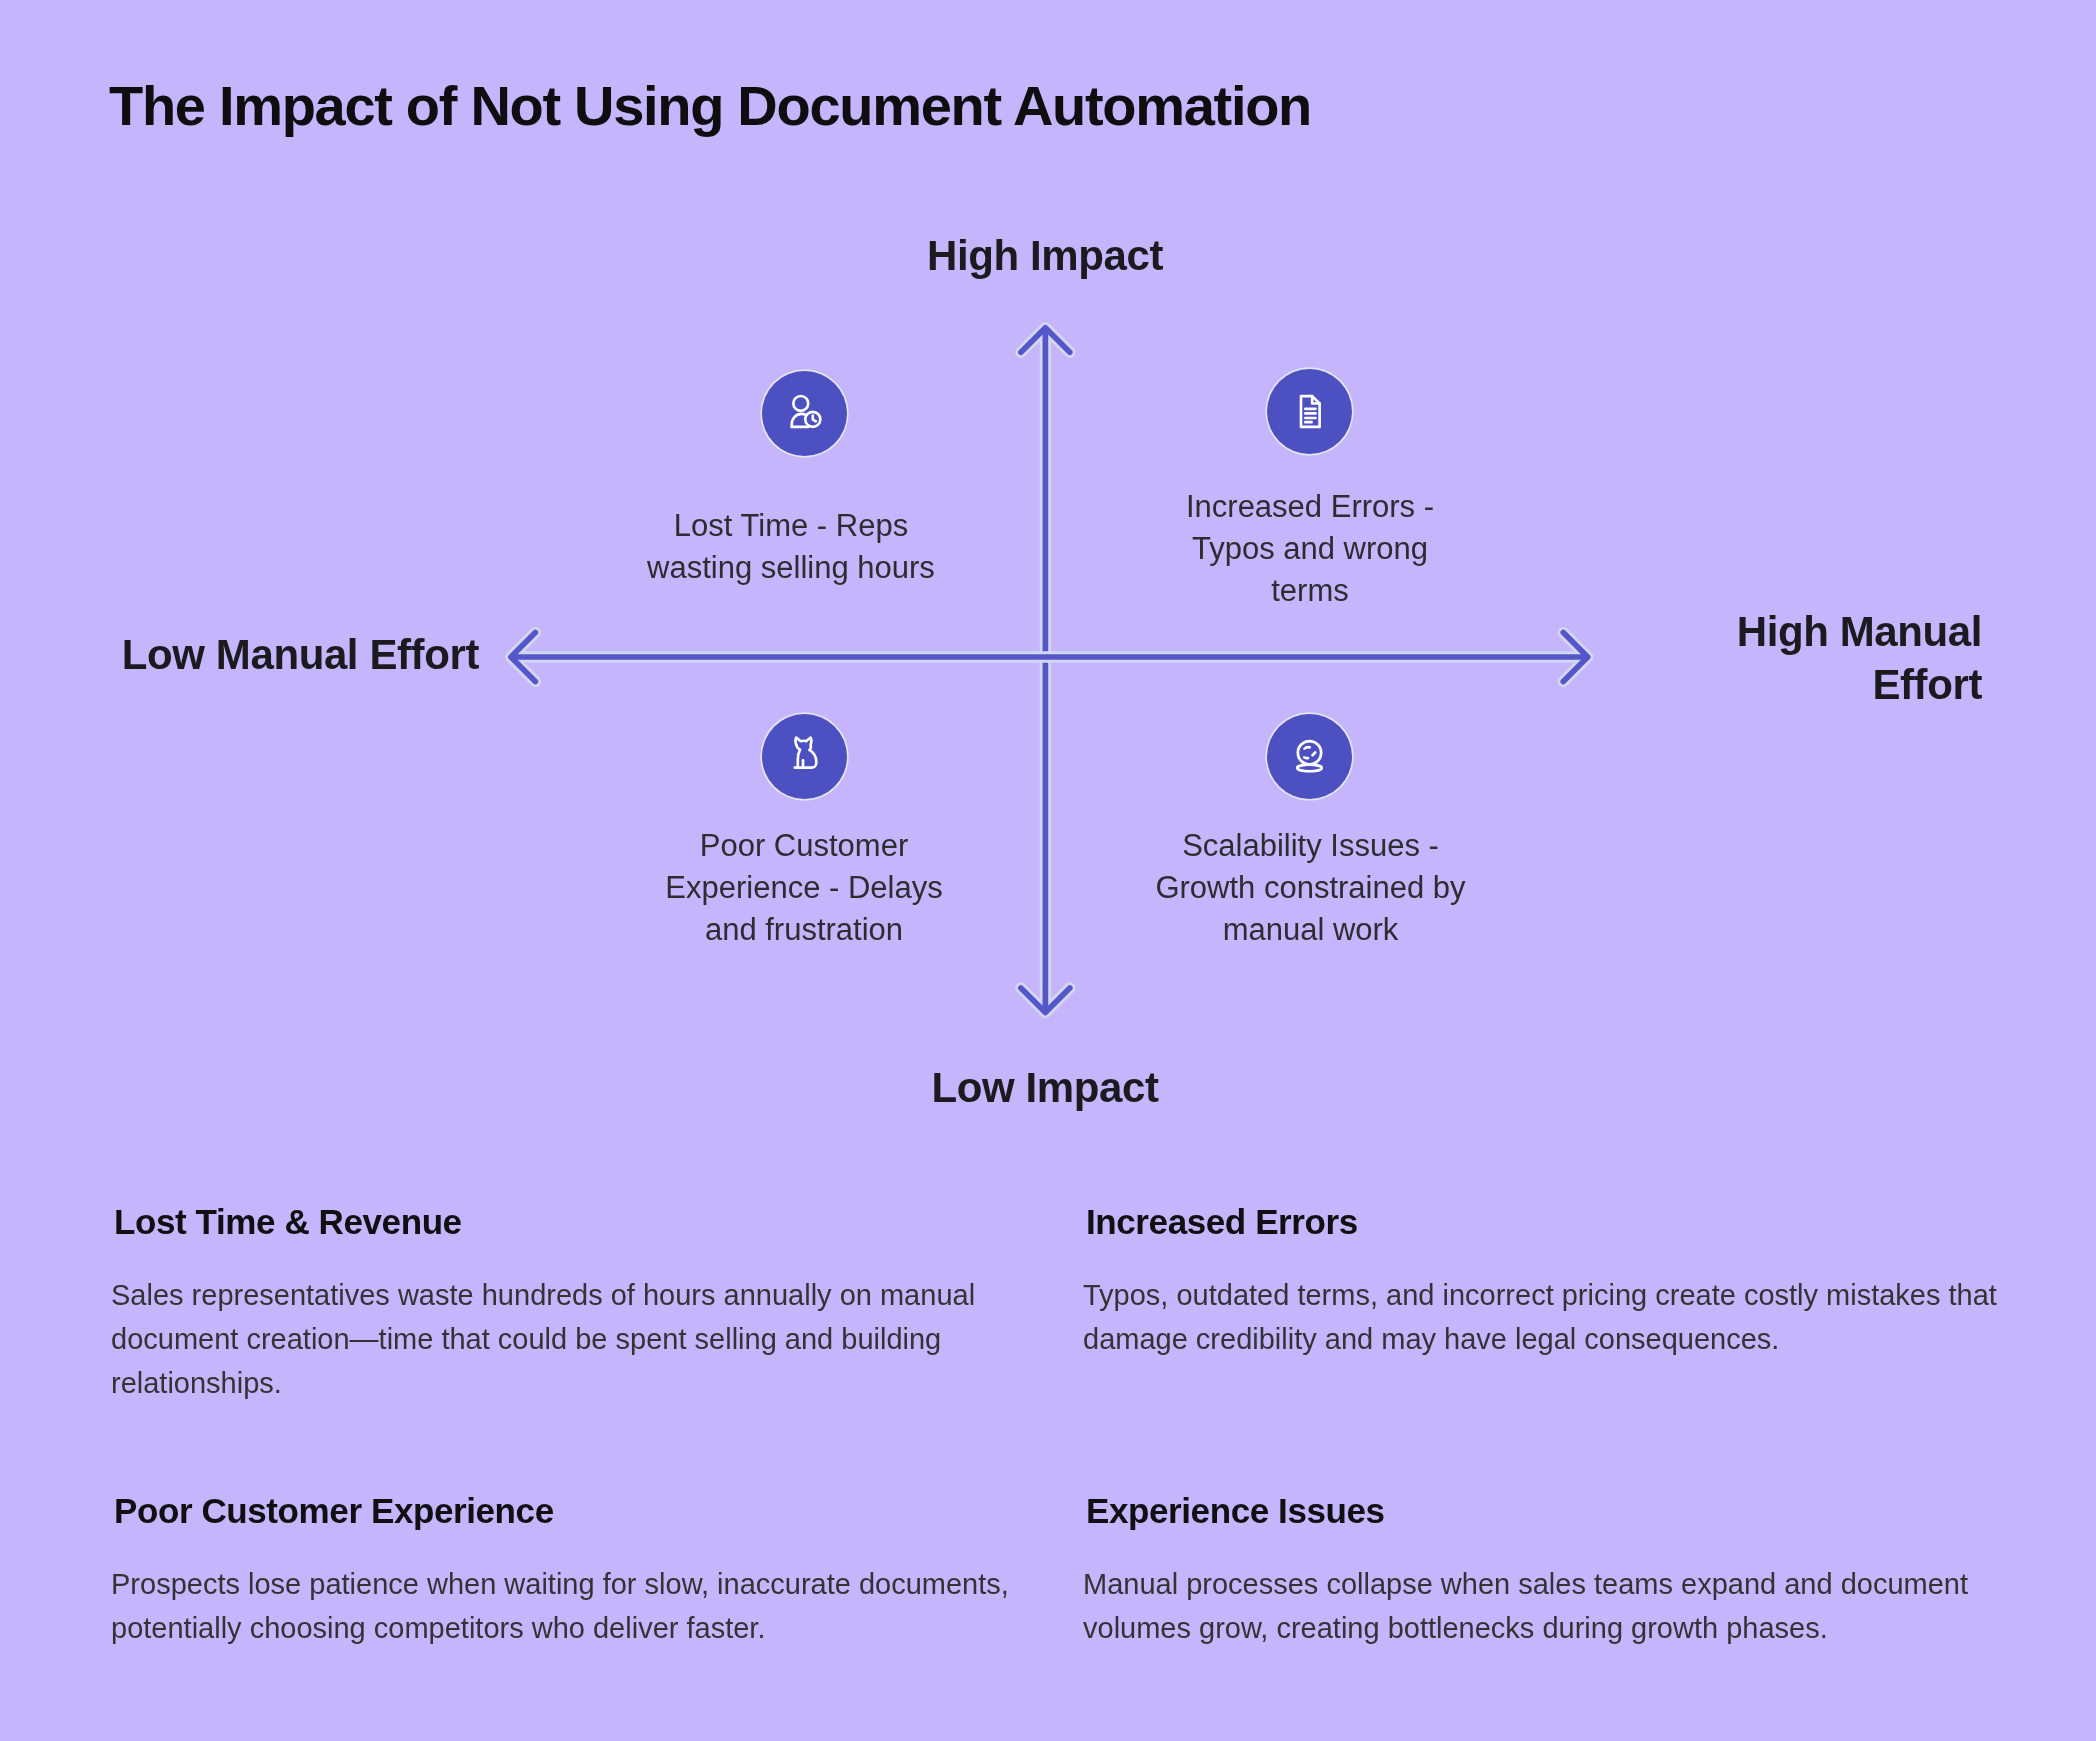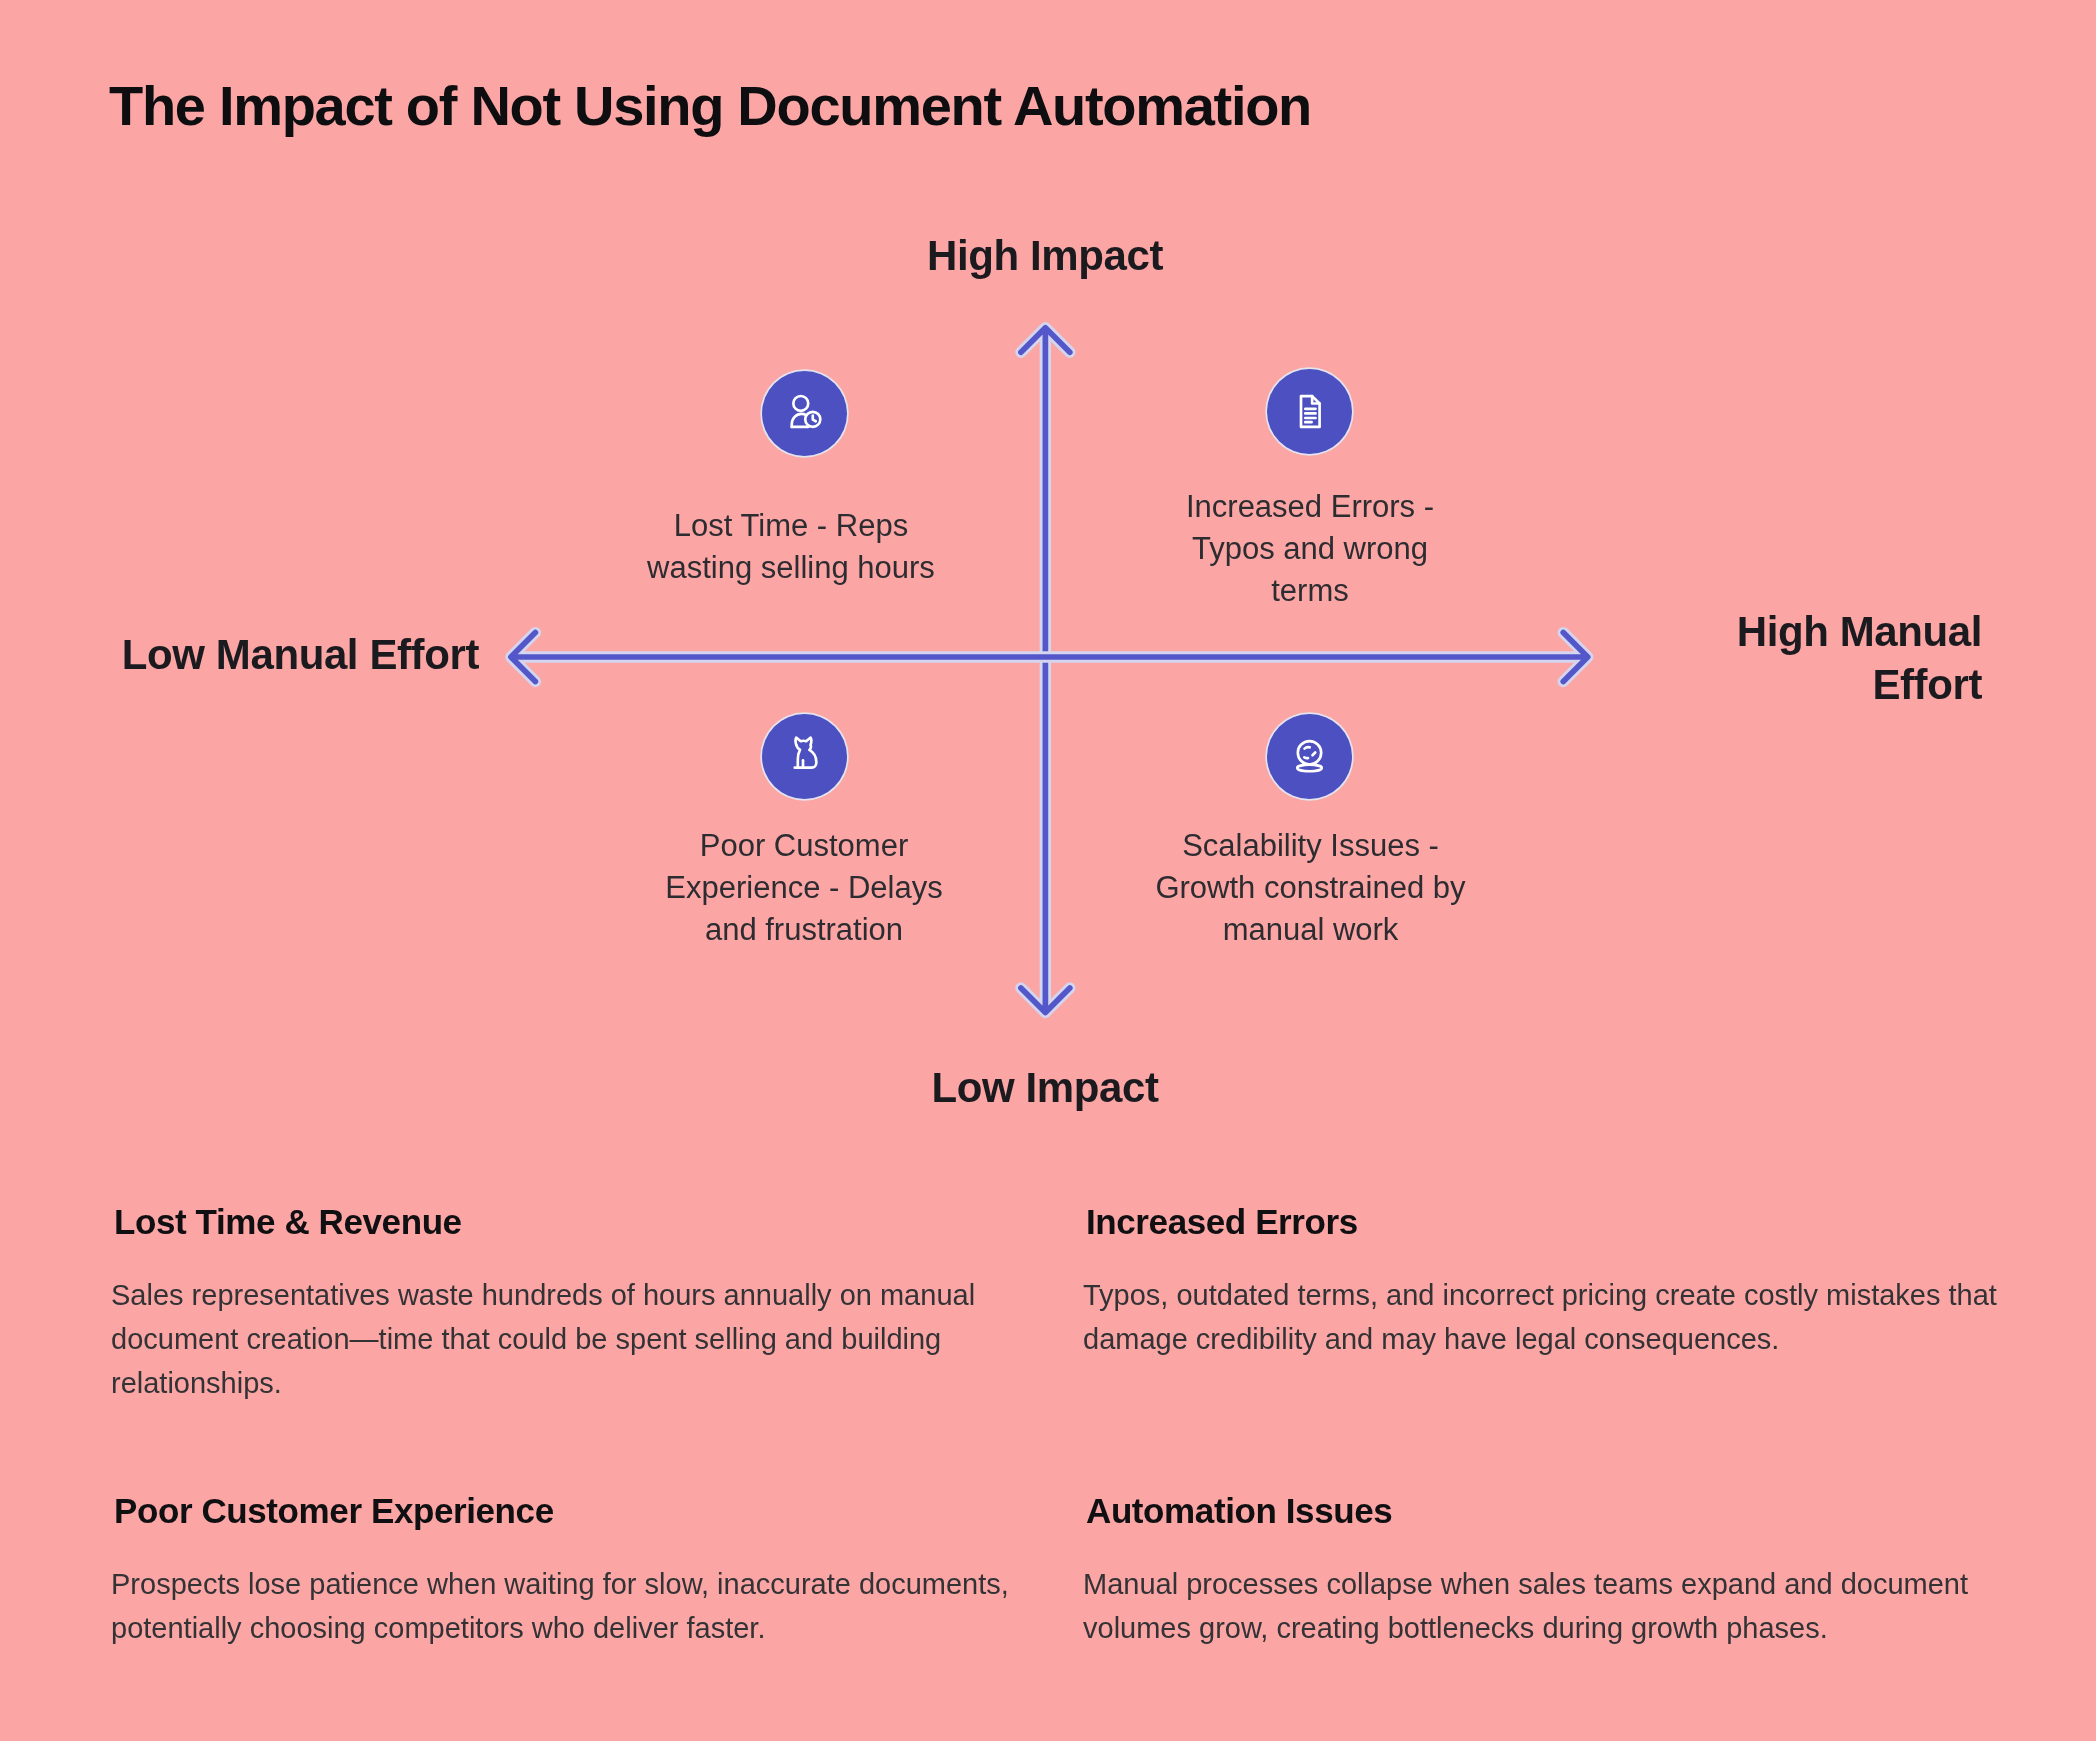--- a/index.html
+++ b/index.html
@@ -1,17 +1,17 @@
 <!DOCTYPE html>
 <html style="--accent: #4c50c0; --arrow: #5457c9; --arrow-halo: #d4d5ee; --icon-stroke: #ffffff;font-size:14px"><head>
 <meta charset="utf-8">
 <style>
   html,body{margin:0;padding:0;background:#ffffff;}
   .canvas{
-    position:relative;width:2096px;height:1742px;background:#fca5a5;overflow:hidden;
+    position:relative;width:2096px;height:1742px;background:#c4b5fd;overflow:hidden;
     font-family:"Liberation Sans","DejaVu Sans",sans-serif;
   }
   .page-title{
     position:absolute;left:109px;top:73px;margin:0;
     font-size:56px;font-weight:700;letter-spacing:-1.3px;color:#0e0e10;
   }
   
   .axis-label{position:absolute;font-weight:700;color:#1b1b1f;}
   .axis-top   {left:783px;top:232px;width:524px;text-align:center;font-size:42px;letter-spacing:-0.4px;}
   .axis-bottom{left:783px;top:1064px;width:524px;text-align:center;font-size:42px;letter-spacing:-0.4px;}
@@ -131,19 +131,19 @@
     <h2>Poor Customer Experience</h2>
     <p>Prospects lose patience when waiting for slow, inaccurate documents,
 potentially choosing competitors who deliver faster.</p>
   </div>
   <div class="section sec-1">
     <h2>Increased Errors</h2>
     <p>Typos, outdated terms, and incorrect pricing create costly mistakes that
 damage credibility and may have legal consequences.</p>
   </div>
   <div class="section sec-3">
-    <h2>Automation Issues</h2>
+    <h2>Experience Issues</h2>
     <p>Manual processes collapse when sales teams expand and document
 volumes grow, creating bottlenecks during growth phases.</p>
   </div>
 
 </div>
 
 
 </body></html>

